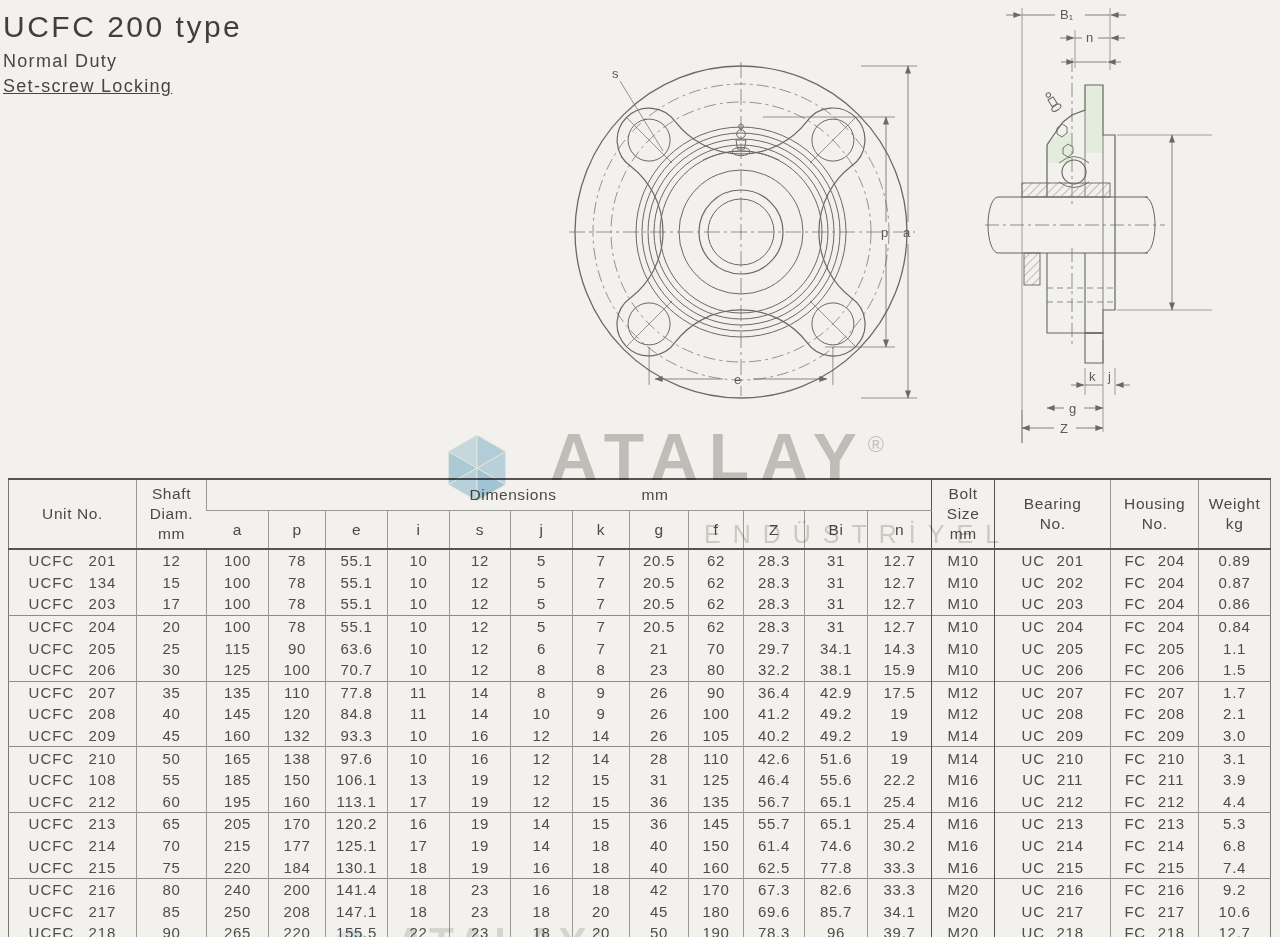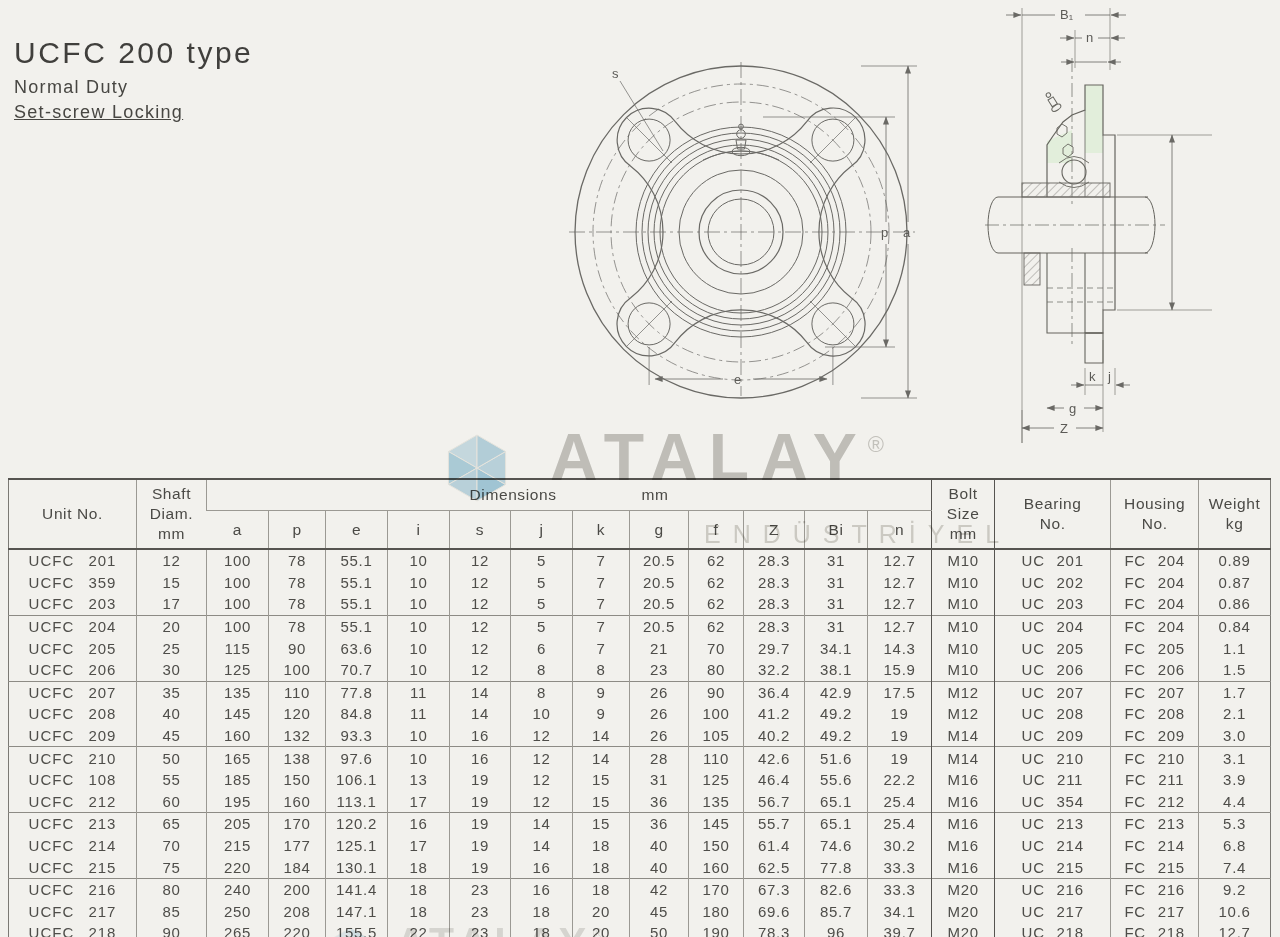--- a/index.html
+++ b/index.html
@@ -3,21 +3,21 @@
 <meta charset="utf-8">
 <style>
   html,body{margin:0;padding:0;}
   body{
     width:1280px;height:937px;overflow:hidden;position:relative;
     background:#f2f1ed;
     font-family:"Liberation Sans", sans-serif;
     color:#4b4a47;
   }
   
-  .titleblock{position:absolute;left:14px;top:10px;margin-top:26px;}
+  .titleblock{position:absolute;left:3px;top:10px;}
   .titleblock h1{margin:0;font-size:30px;font-weight:500;letter-spacing:2.5px;color:#403f3c;}
   .titleblock .sub{margin-top:7px;font-size:18px;letter-spacing:1.3px;color:#474642;}
   .titleblock .sub + .sub{margin-top:4px;text-decoration:underline;}
 
   
   .drw{position:absolute;}
   .drw text{font-family:"Liberation Sans", sans-serif;font-size:13px;fill:#5c5b57;}
 
   
   .wm{position:absolute;pointer-events:none;mix-blend-mode:multiply;z-index:6;}
@@ -266,21 +266,21 @@
         <td class="c10">62</td>
         <td class="c11">28.3</td>
         <td class="c12">31</td>
         <td class="c13">12.7</td>
         <td class="c14">M10</td>
         <td class="c15">UC 201</td>
         <td class="c16">FC 204</td>
         <td class="c17">0.89</td>
       </tr>
       <tr>
-        <td class="c0">UCFC 359</td>
+        <td class="c0">UCFC 134</td>
         <td class="c1">15</td>
         <td class="c2">100</td>
         <td class="c3">78</td>
         <td class="c4">55.1</td>
         <td class="c5">10</td>
         <td class="c6">12</td>
         <td class="c7">5</td>
         <td class="c8">7</td>
         <td class="c9">20.5</td>
         <td class="c10">62</td>
@@ -481,21 +481,21 @@
         <td class="c5">17</td>
         <td class="c6">19</td>
         <td class="c7">12</td>
         <td class="c8">15</td>
         <td class="c9">36</td>
         <td class="c10">135</td>
         <td class="c11">56.7</td>
         <td class="c12">65.1</td>
         <td class="c13">25.4</td>
         <td class="c14">M16</td>
-        <td class="c15">UC 354</td>
+        <td class="c15">UC 212</td>
         <td class="c16">FC 212</td>
         <td class="c17">4.4</td>
       </tr>
       <tr class="gs">
         <td class="c0">UCFC 213</td>
         <td class="c1">65</td>
         <td class="c2">205</td>
         <td class="c3">170</td>
         <td class="c4">120.2</td>
         <td class="c5">16</td>

